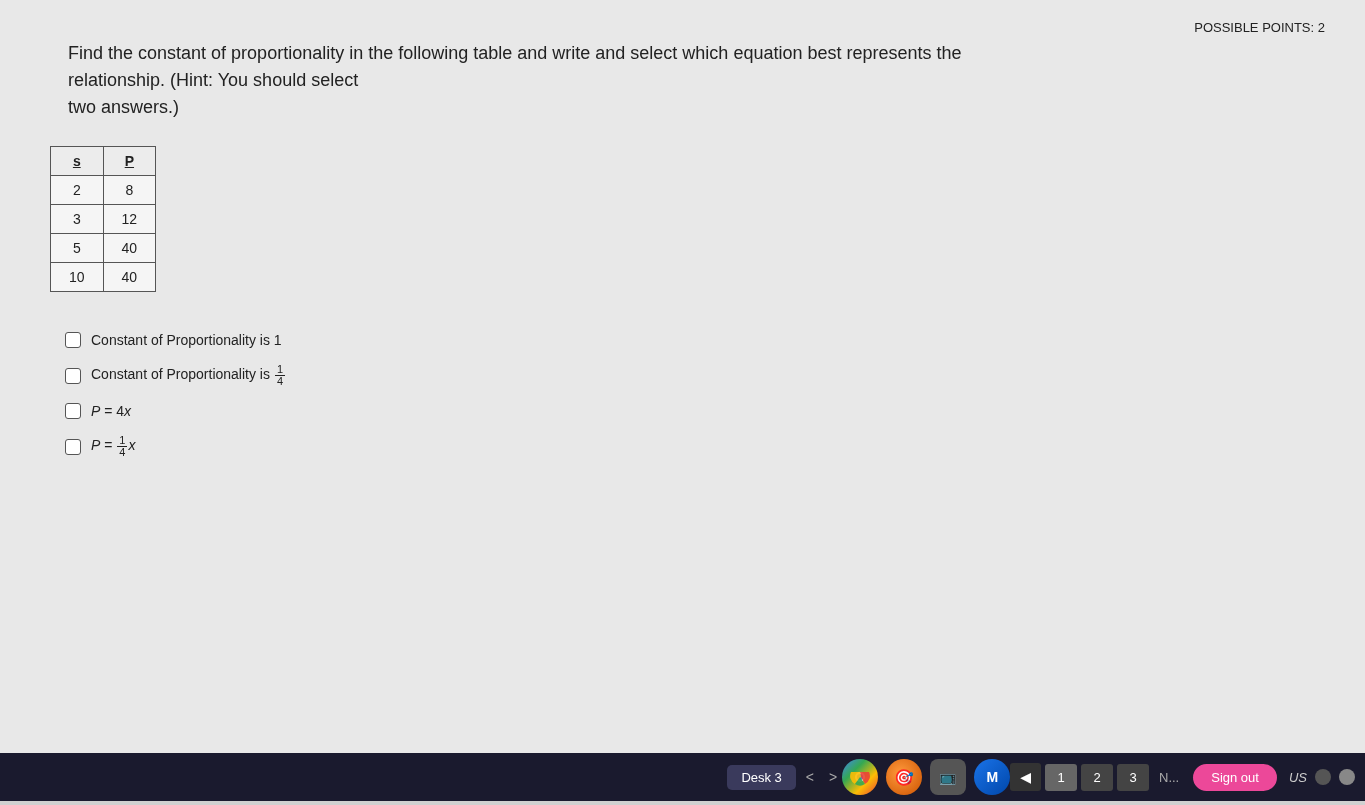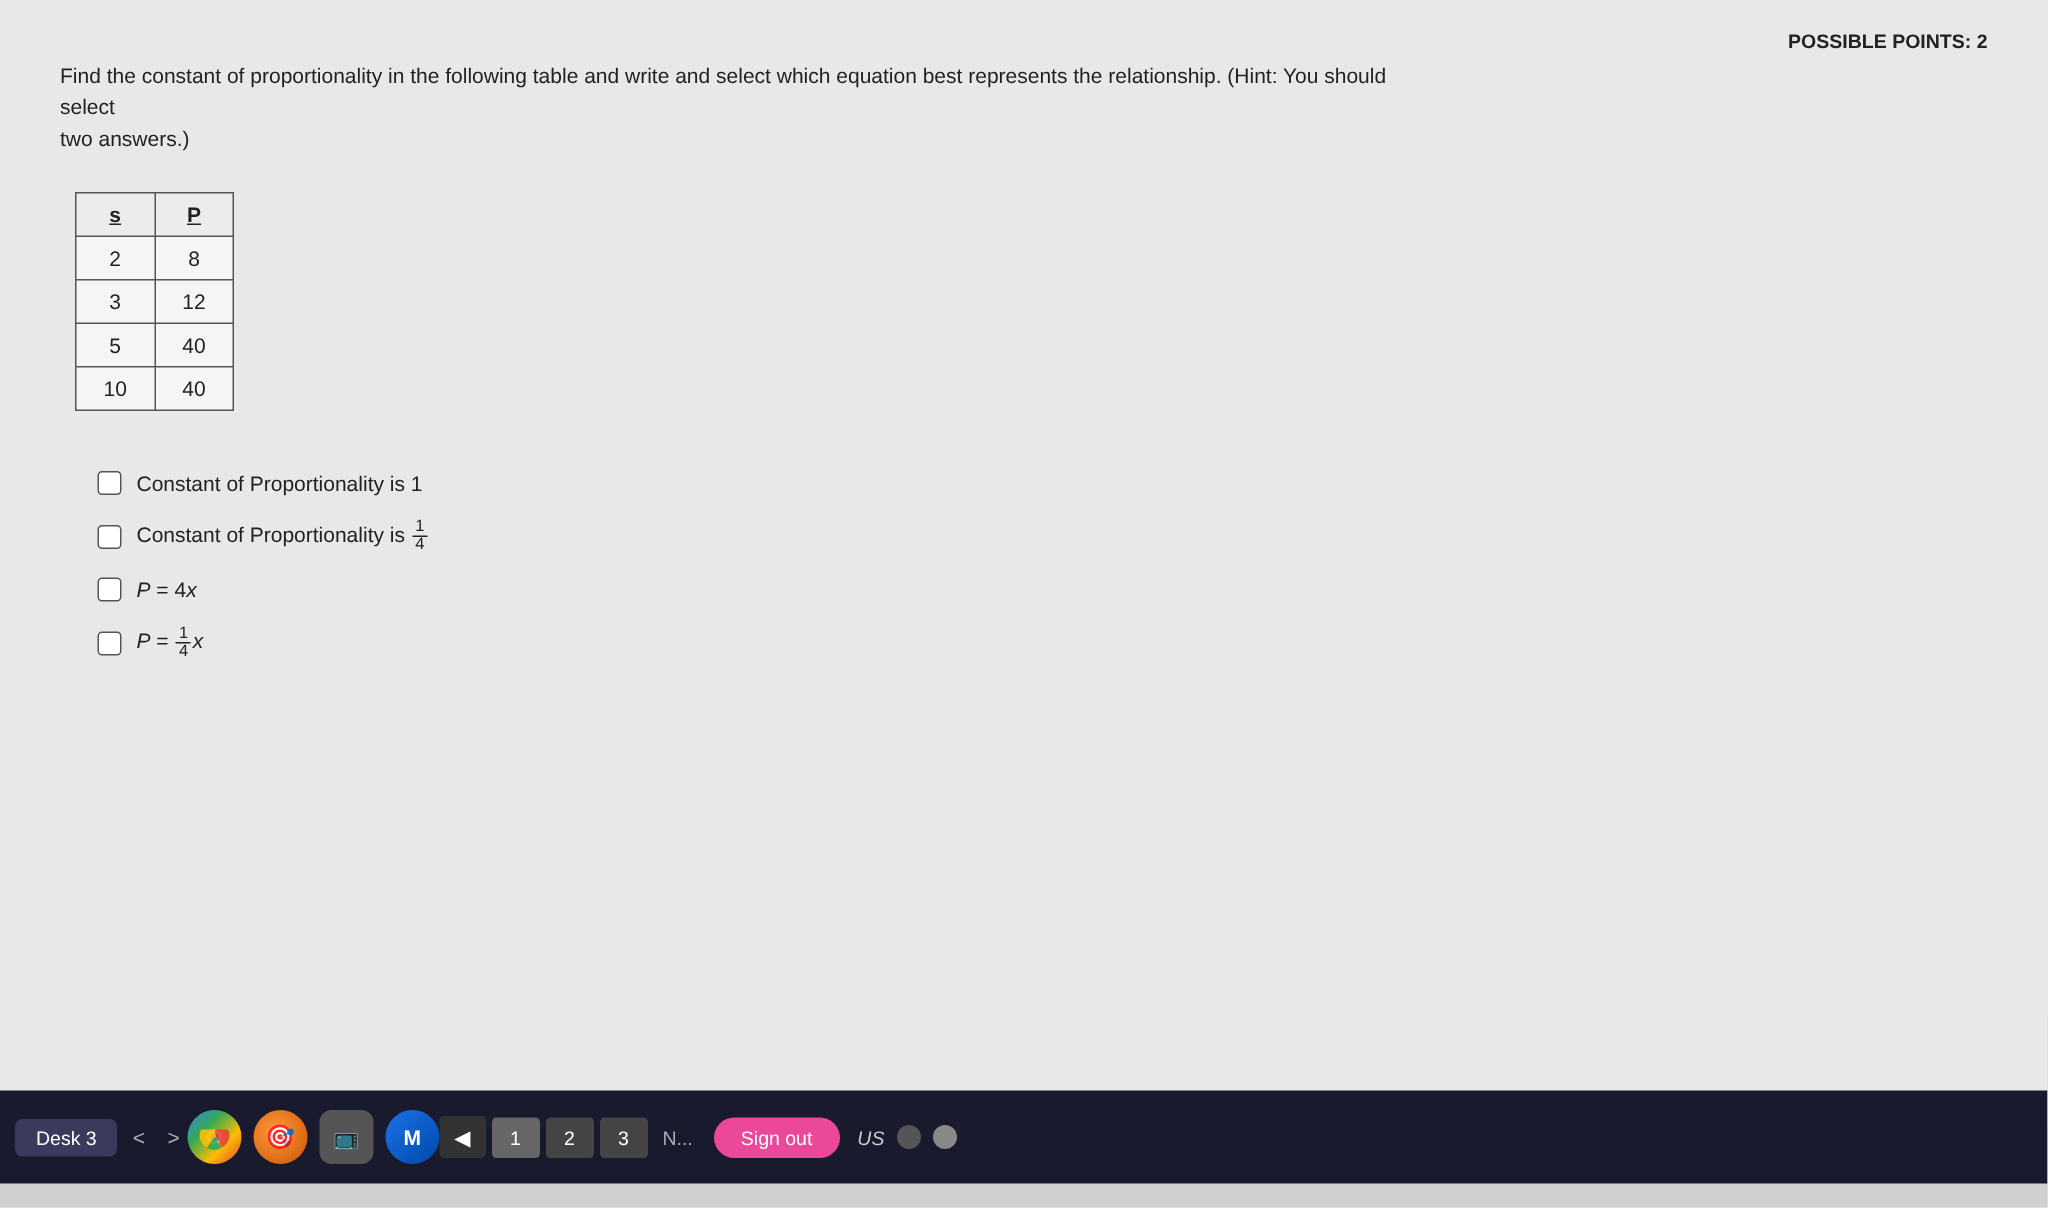--- a/index.html
+++ b/index.html
@@ -21,30 +21,31 @@
       bottom: 50px;
       background: #e8e8e8;
       padding: 30px 40px 20px 40px;
     }
 
     .possible-points {
       position: absolute;
       top: 20px;
       right: 40px;
       font-size: 13px;
-      font-weight: bold;
+      font-weight: normal;
       color: #222;
     }
 
     .question-text {
-      font-size: 14px;
+      font-size: 18px;
       color: #222;
       line-height: 1.5;
       max-width: 900px;
       margin-top: 10px;
+      margin-left: 28px;
     }
 
     
     .data-table {
       border-collapse: collapse;
       margin-top: 25px;
       margin-left: 10px;
     }
 
     .data-table th, .data-table td {
@@ -90,28 +91,28 @@
     }
 
     .option-label {
       font-size: 14px;
       color: #222;
     }
 
     
     .taskbar {
       position: absolute;
-      bottom: 16px;
+      bottom: 4px;
       left: 0;
       right: 0;
-      height: 62px;
+      height: 48px;
       background: #1a1a2e;
       display: flex;
       align-items: center;
-      justify-content: flex-start;
+      justify-content: flex-end;
       padding: 0 10px;
     }
 
     .taskbar-left {
       display: flex;
       align-items: center;
       gap: 5px;
     }
 
     .desk-btn {

